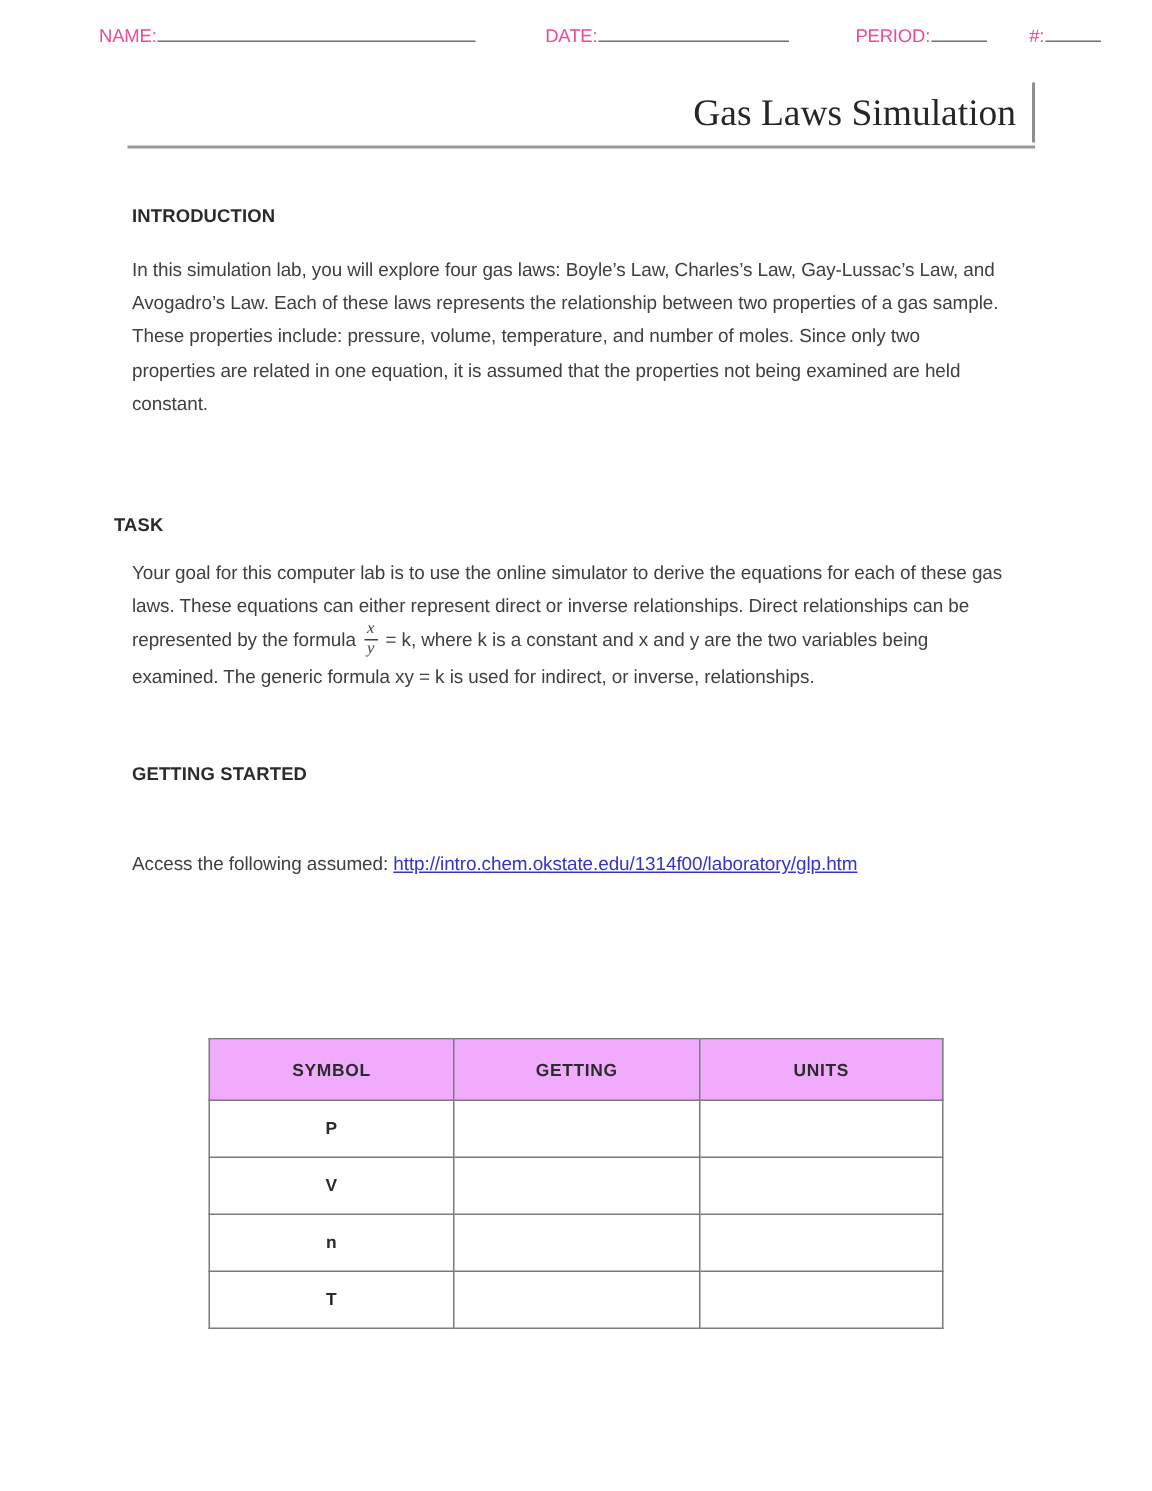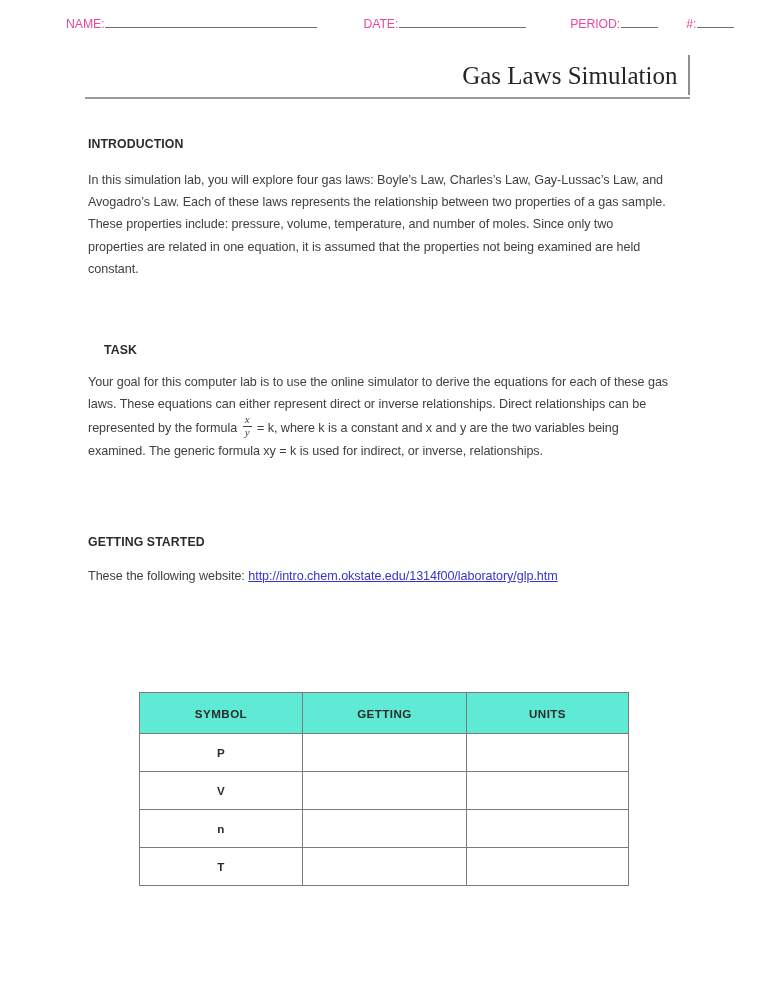--- a/index.html
+++ b/index.html
@@ -109,23 +109,23 @@
   }
   .para {
     font-size: 12.6px;
     line-height: 22.2px;
     color: #3f3f3f;
     text-align: left;
     letter-spacing: -0.05px;
   }
   .block-intro-head { position: absolute; left: 88px; top: 137px; }
   .block-intro-body { position: absolute; left: 88px; top: 169px; width: 581px; }
-  .block-task-head  { position: absolute; left: 104px; top: 343px; text-align: right; }
+  .block-task-head  { position: absolute; left: 76px; top: 343px; text-align: right; }
   .block-task-body  { position: absolute; left: 88px; top: 371px; width: 582px; }
-  .block-gs-head    { position: absolute; left: 88px; top: 535px; }
+  .block-gs-head    { position: absolute; left: 88px; top: 509px; }
   .block-gs-body    { position: absolute; left: 88px; top: 565px; }
   .block-fill       { position: absolute; left: 88px; top: 630px; }
 
   a.weblink {
     color: #3434cc;
     text-decoration: underline;
     font-size: 12.6px;
   }
 
   
@@ -155,21 +155,21 @@
   }
   .tbl td, .tbl th {
     border: 1px solid #7b7b7b;
     text-align: center;
     vertical-align: middle;
     font-size: 11.6px;
     color: #2b2b2b;
     padding: 0;
   }
   .tbl th {
-    background: #5eead4;
+    background: #f0abfc;
     height: 40px;
     font-weight: bold;
     letter-spacing: 0.45px;
   }
   .tbl td { height: 37px; font-weight: bold; letter-spacing: 0.2px; }
   .col-sym  { width: 163px; }
   .col-prop { width: 164px; }
   .col-unit { width: 162px; }
 </style>
 </head>
@@ -189,21 +189,21 @@
     <div class="title-rule"></div>
   </div>
 
   <div class="sec-head block-intro-head">INTRODUCTION</div>
   <div class="para block-intro-body">In this simulation lab, you will explore four gas laws:  Boyle’s Law, Charles’s Law, Gay-Lussac’s Law, and Avogadro’s Law.  Each of these laws represents the relationship between two properties of a gas sample.  These properties include: pressure, volume, temperature, and number of moles.  Since only two properties are related in one equation, it is assumed that the properties not being examined are held constant.</div>
 
   <div class="sec-head block-task-head">TASK</div>
   <div class="para block-task-body"><span>Your goal for this computer lab is to use the online simulator to derive the equations for each of these gas laws.  These equations can either represent direct or inverse relationships.  Direct relationships can be represented by the formula </span><span class="frac"><span class="num">x</span><span class="den">y</span></span><span> = k, where k is a constant and x and y are the two variables being examined.  The generic formula xy = k is used for indirect, or inverse, relationships.</span></div>
 
   <div class="sec-head block-gs-head">GETTING STARTED</div>
-  <div class="para block-gs-body"><span>These the following website: </span><a class="weblink" href="#">http://intro.chem.okstate.edu/1314f00/laboratory/glp.htm</a></div>
+  <div class="para block-gs-body"><span>Access the following assumed: </span><a class="weblink" href="#">http://intro.chem.okstate.edu/1314f00/laboratory/glp.htm</a></div>
 
   <table class="tbl">
     <colgroup>
       <col class="col-sym">
         <col class="col-prop">
         <col class="col-unit">
     </colgroup>
     <thead>
       <tr>
         <th>SYMBOL</th>

